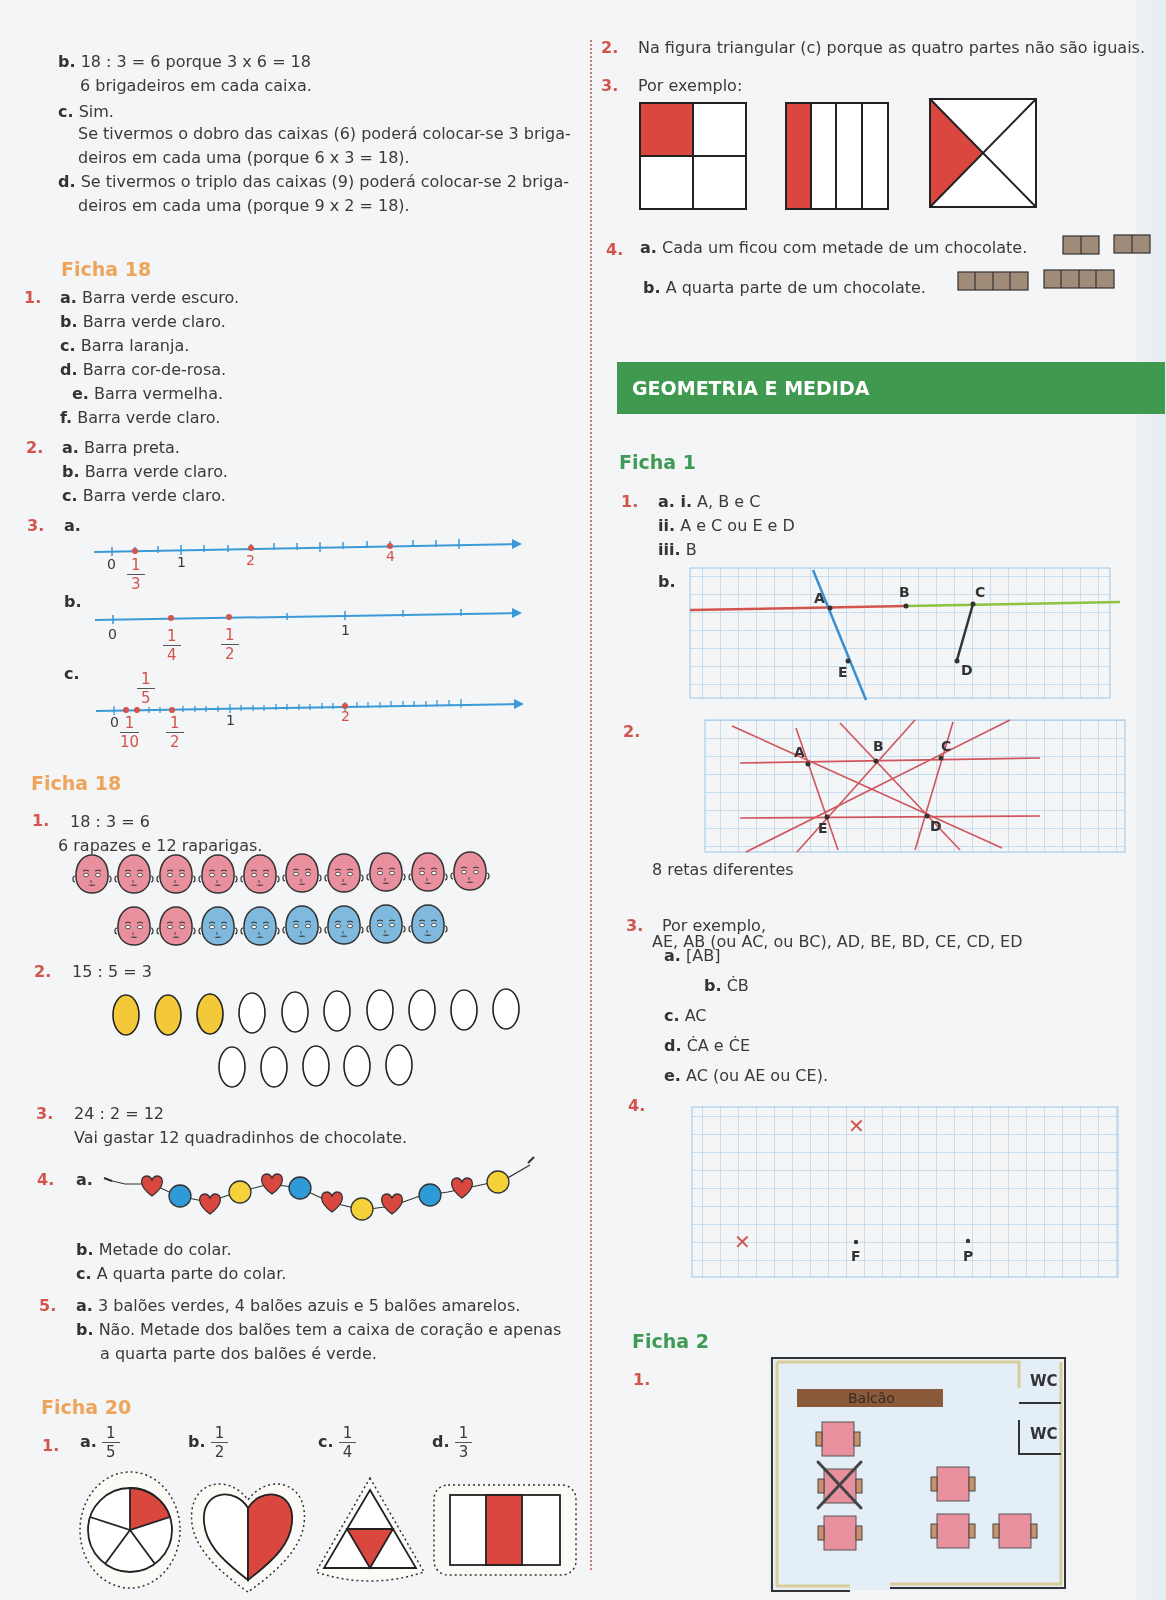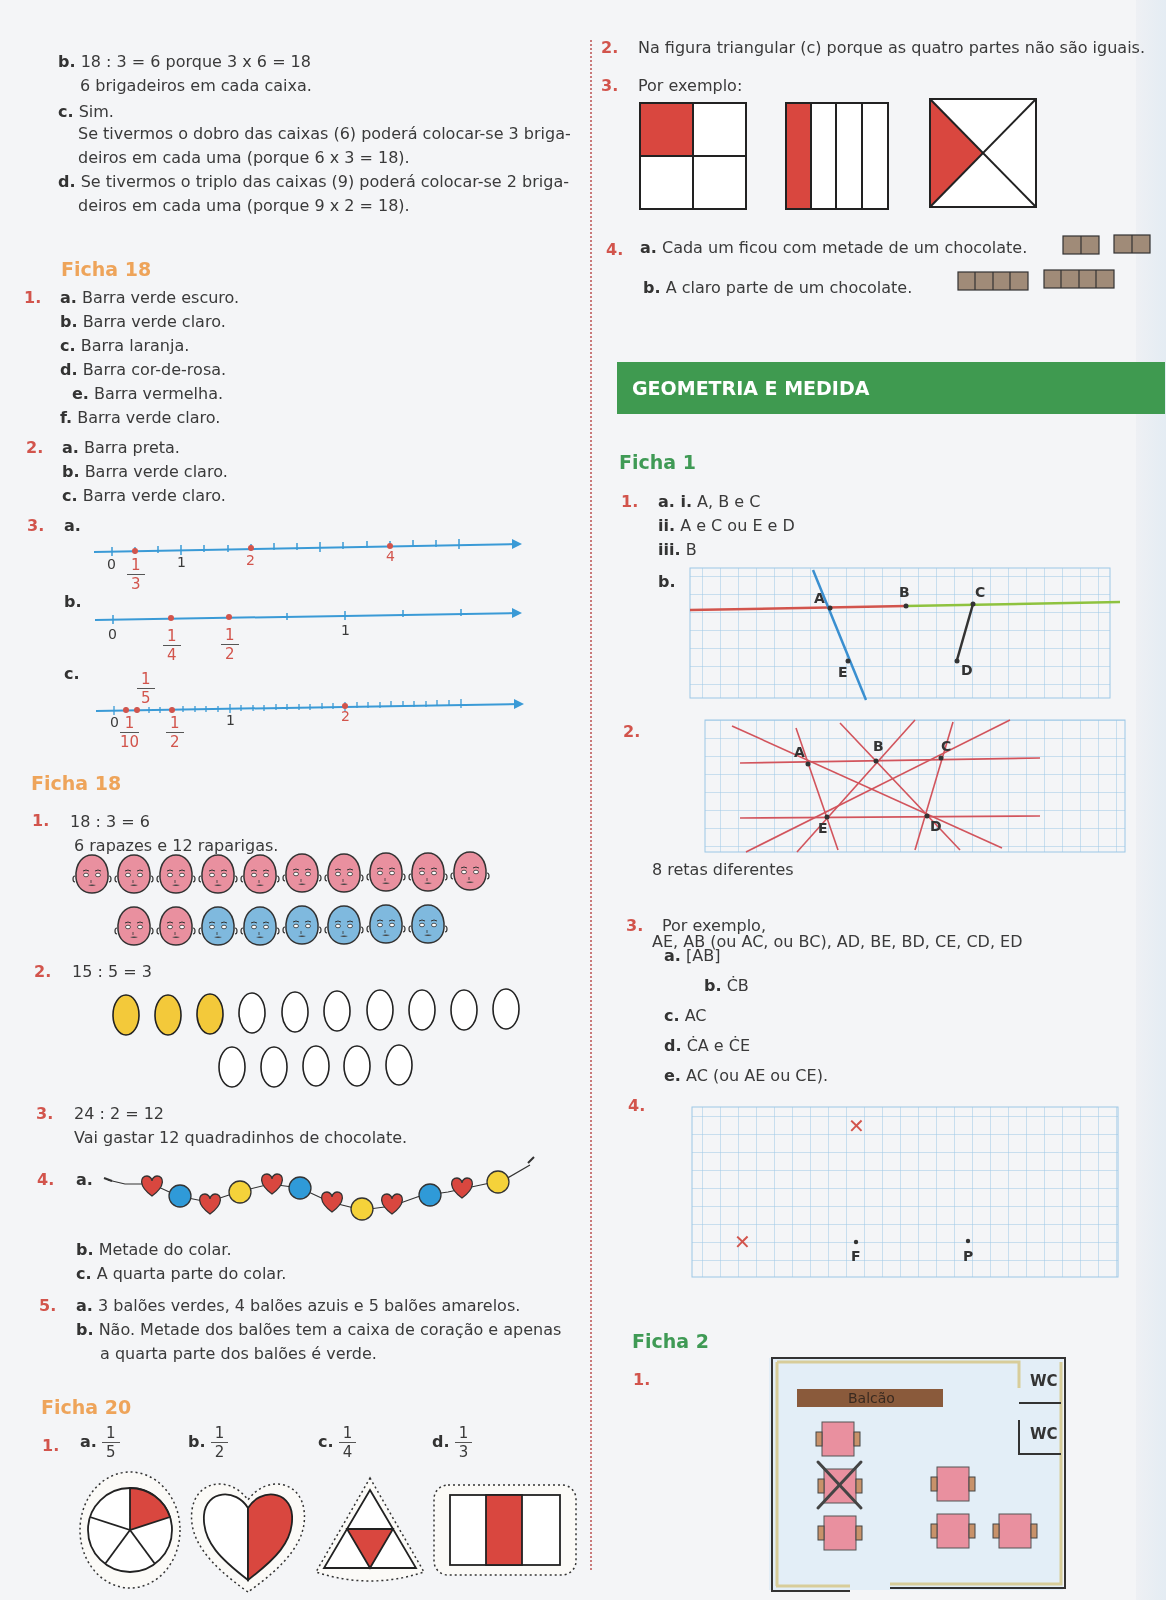--- a/index.html
+++ b/index.html
@@ -179,21 +179,21 @@
 <div class="abs frac" style="left:166px;top:714px;color:#d2544c;">
     <span class="top">1</span>
     <span>2</span>
   </div>
 <div class="abs" style="left:226px;top:712px;font-size:14px;">1</div>
 <div class="abs" style="left:341px;top:708px;font-size:14px;color:#d2544c;">2</div>
 
 <div class="abs ficha orange" style="left:31px;top:772px;">Ficha 18</div>
 <div class="abs num" style="left:32px;top:811px;">1.</div>
 <div class="abs txt" style="left:70px;top:810px;">18 : 3 = 6</div>
-<div class="abs txt" style="left:74px;top:834px;">6 rapazes e 12 raparigas.</div>
+<div class="abs txt" style="left:58px;top:834px;">6 rapazes e 12 raparigas.</div>
 
 <svg style="left:0;top:0;" width="1166" height="1600">
   <defs>
     <g id="face">
       <path d="M-16,4 C-17,-12 -8,-19 0,-19 C8,-19 17,-12 16,4 C15,14 8,19 0,19 C-8,19 -15,14 -16,4 Z" stroke="#333" stroke-width="1.5"></path>
       <path d="M-17,2 a2,3 0 0,0 0,6 M17,2 a2,3 0 0,1 0,6" stroke="#333" stroke-width="1.2" fill="none"></path>
       <path d="M-9,-3 q3,-2 6,0 M3,-3 q3,-2 6,0" stroke="#333" stroke-width="1" fill="none"></path>
       <ellipse cx="-6" cy="1" rx="2.5" ry="1.8" fill="#fff" stroke="#333" stroke-width="0.8"></ellipse>
       <ellipse cx="6" cy="1" rx="2.5" ry="1.8" fill="#fff" stroke="#333" stroke-width="0.8"></ellipse>
       <path d="M-1,6 v3" stroke="#333" stroke-width="0.8"></path>
@@ -328,21 +328,21 @@
       <line x1="862" y1="103" x2="862" y2="209"></line>
     <rect x="930" y="99" width="106" height="108"></rect>
     <path d="M931,100 L983,153 L931,206 Z" fill="#d9473f" stroke="none"></path>
     <line x1="930" y1="99" x2="1036" y2="207"></line>
       <line x1="1036" y1="99" x2="930" y2="207"></line>
   </g>
 </svg>
 
 <div class="abs num" style="left:606px;top:240px;">4.</div>
 <div class="abs txt" style="left:640px;top:236px;"><span class="b">a.</span> <span>Cada um ficou com metade de um chocolate.</span></div>
-<div class="abs txt" style="left:643px;top:276px;"><span class="b">b.</span> <span>A claro parte de um chocolate.</span></div>
+<div class="abs txt" style="left:643px;top:276px;"><span class="b">b.</span> <span>A quarta parte de um chocolate.</span></div>
 <svg style="left:0;top:0;" width="1166" height="1600">
   <g fill="#a08b78" stroke="#333" stroke-width="1.2">
     <rect x="1063" y="236" width="36" height="18"></rect>
       <line x1="1081" y1="236" x2="1081" y2="254"></line>
     <rect x="1114" y="235" width="36" height="18"></rect>
       <line x1="1132" y1="235" x2="1132" y2="253"></line>
     <rect x="958" y="272" width="70" height="18"></rect>
     <line x1="975" y1="272" x2="975" y2="290"></line>
       <line x1="993" y1="272" x2="993" y2="290"></line>
       <line x1="1010" y1="272" x2="1010" y2="290"></line>

